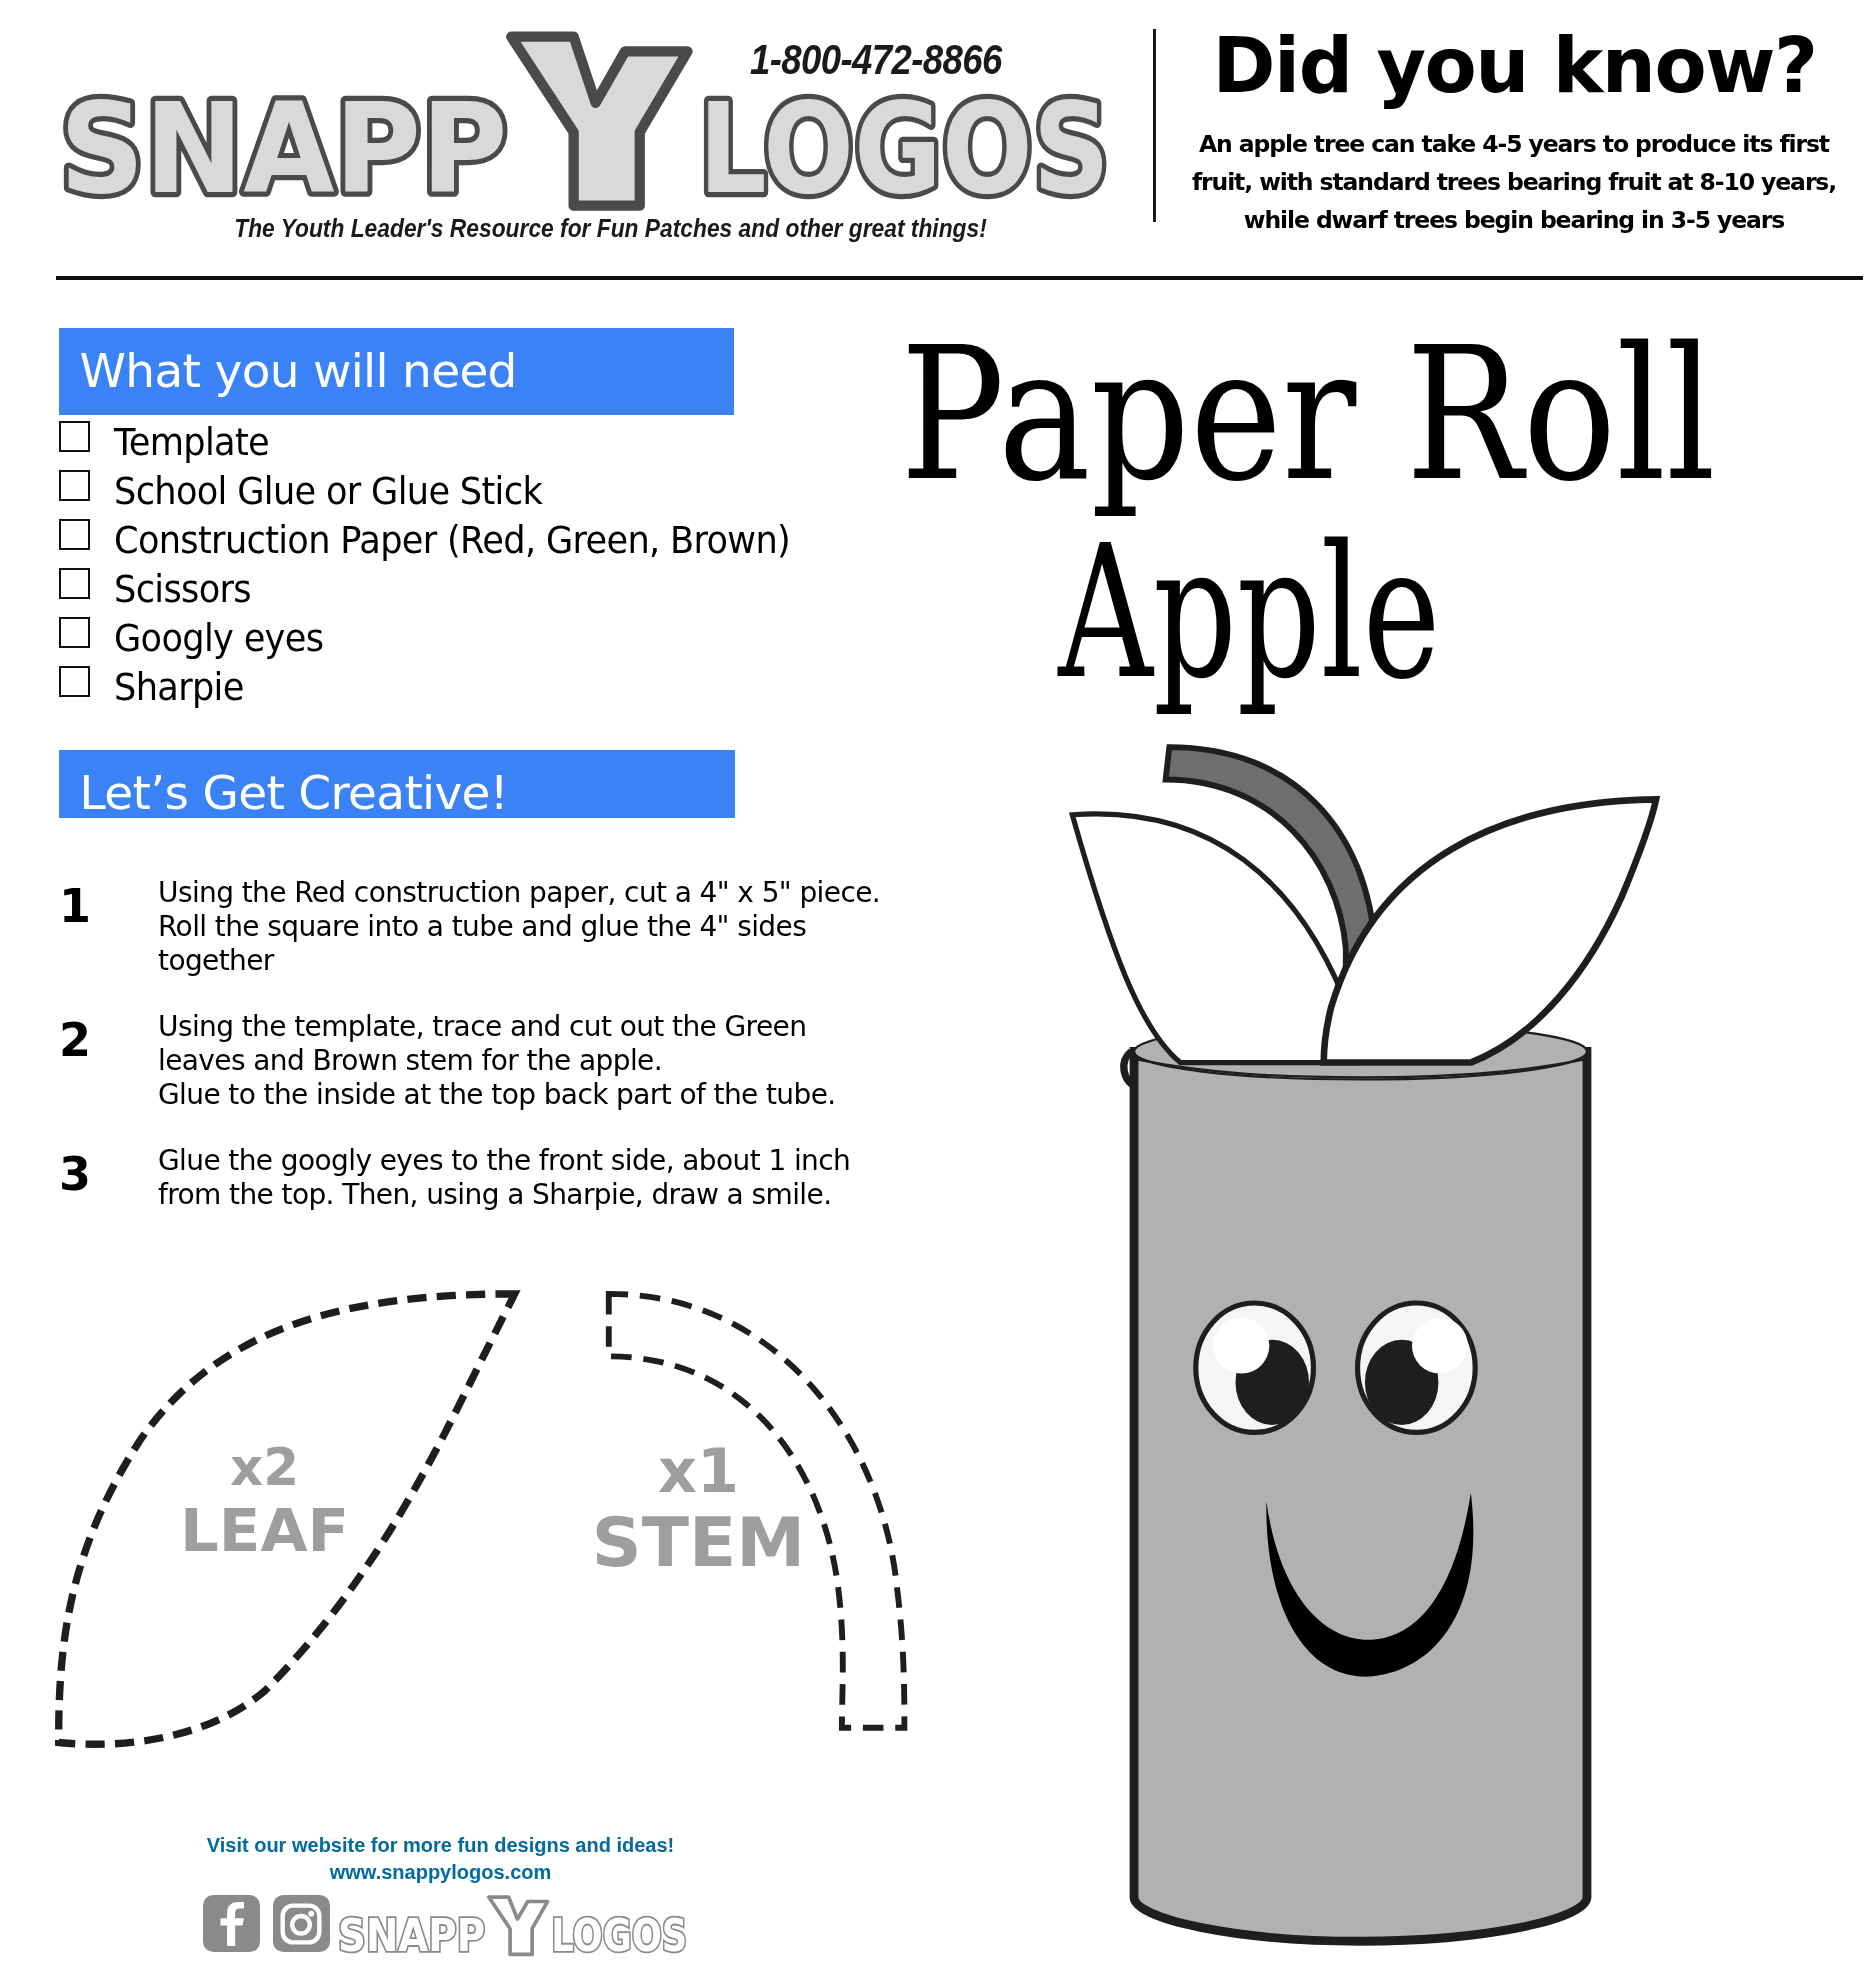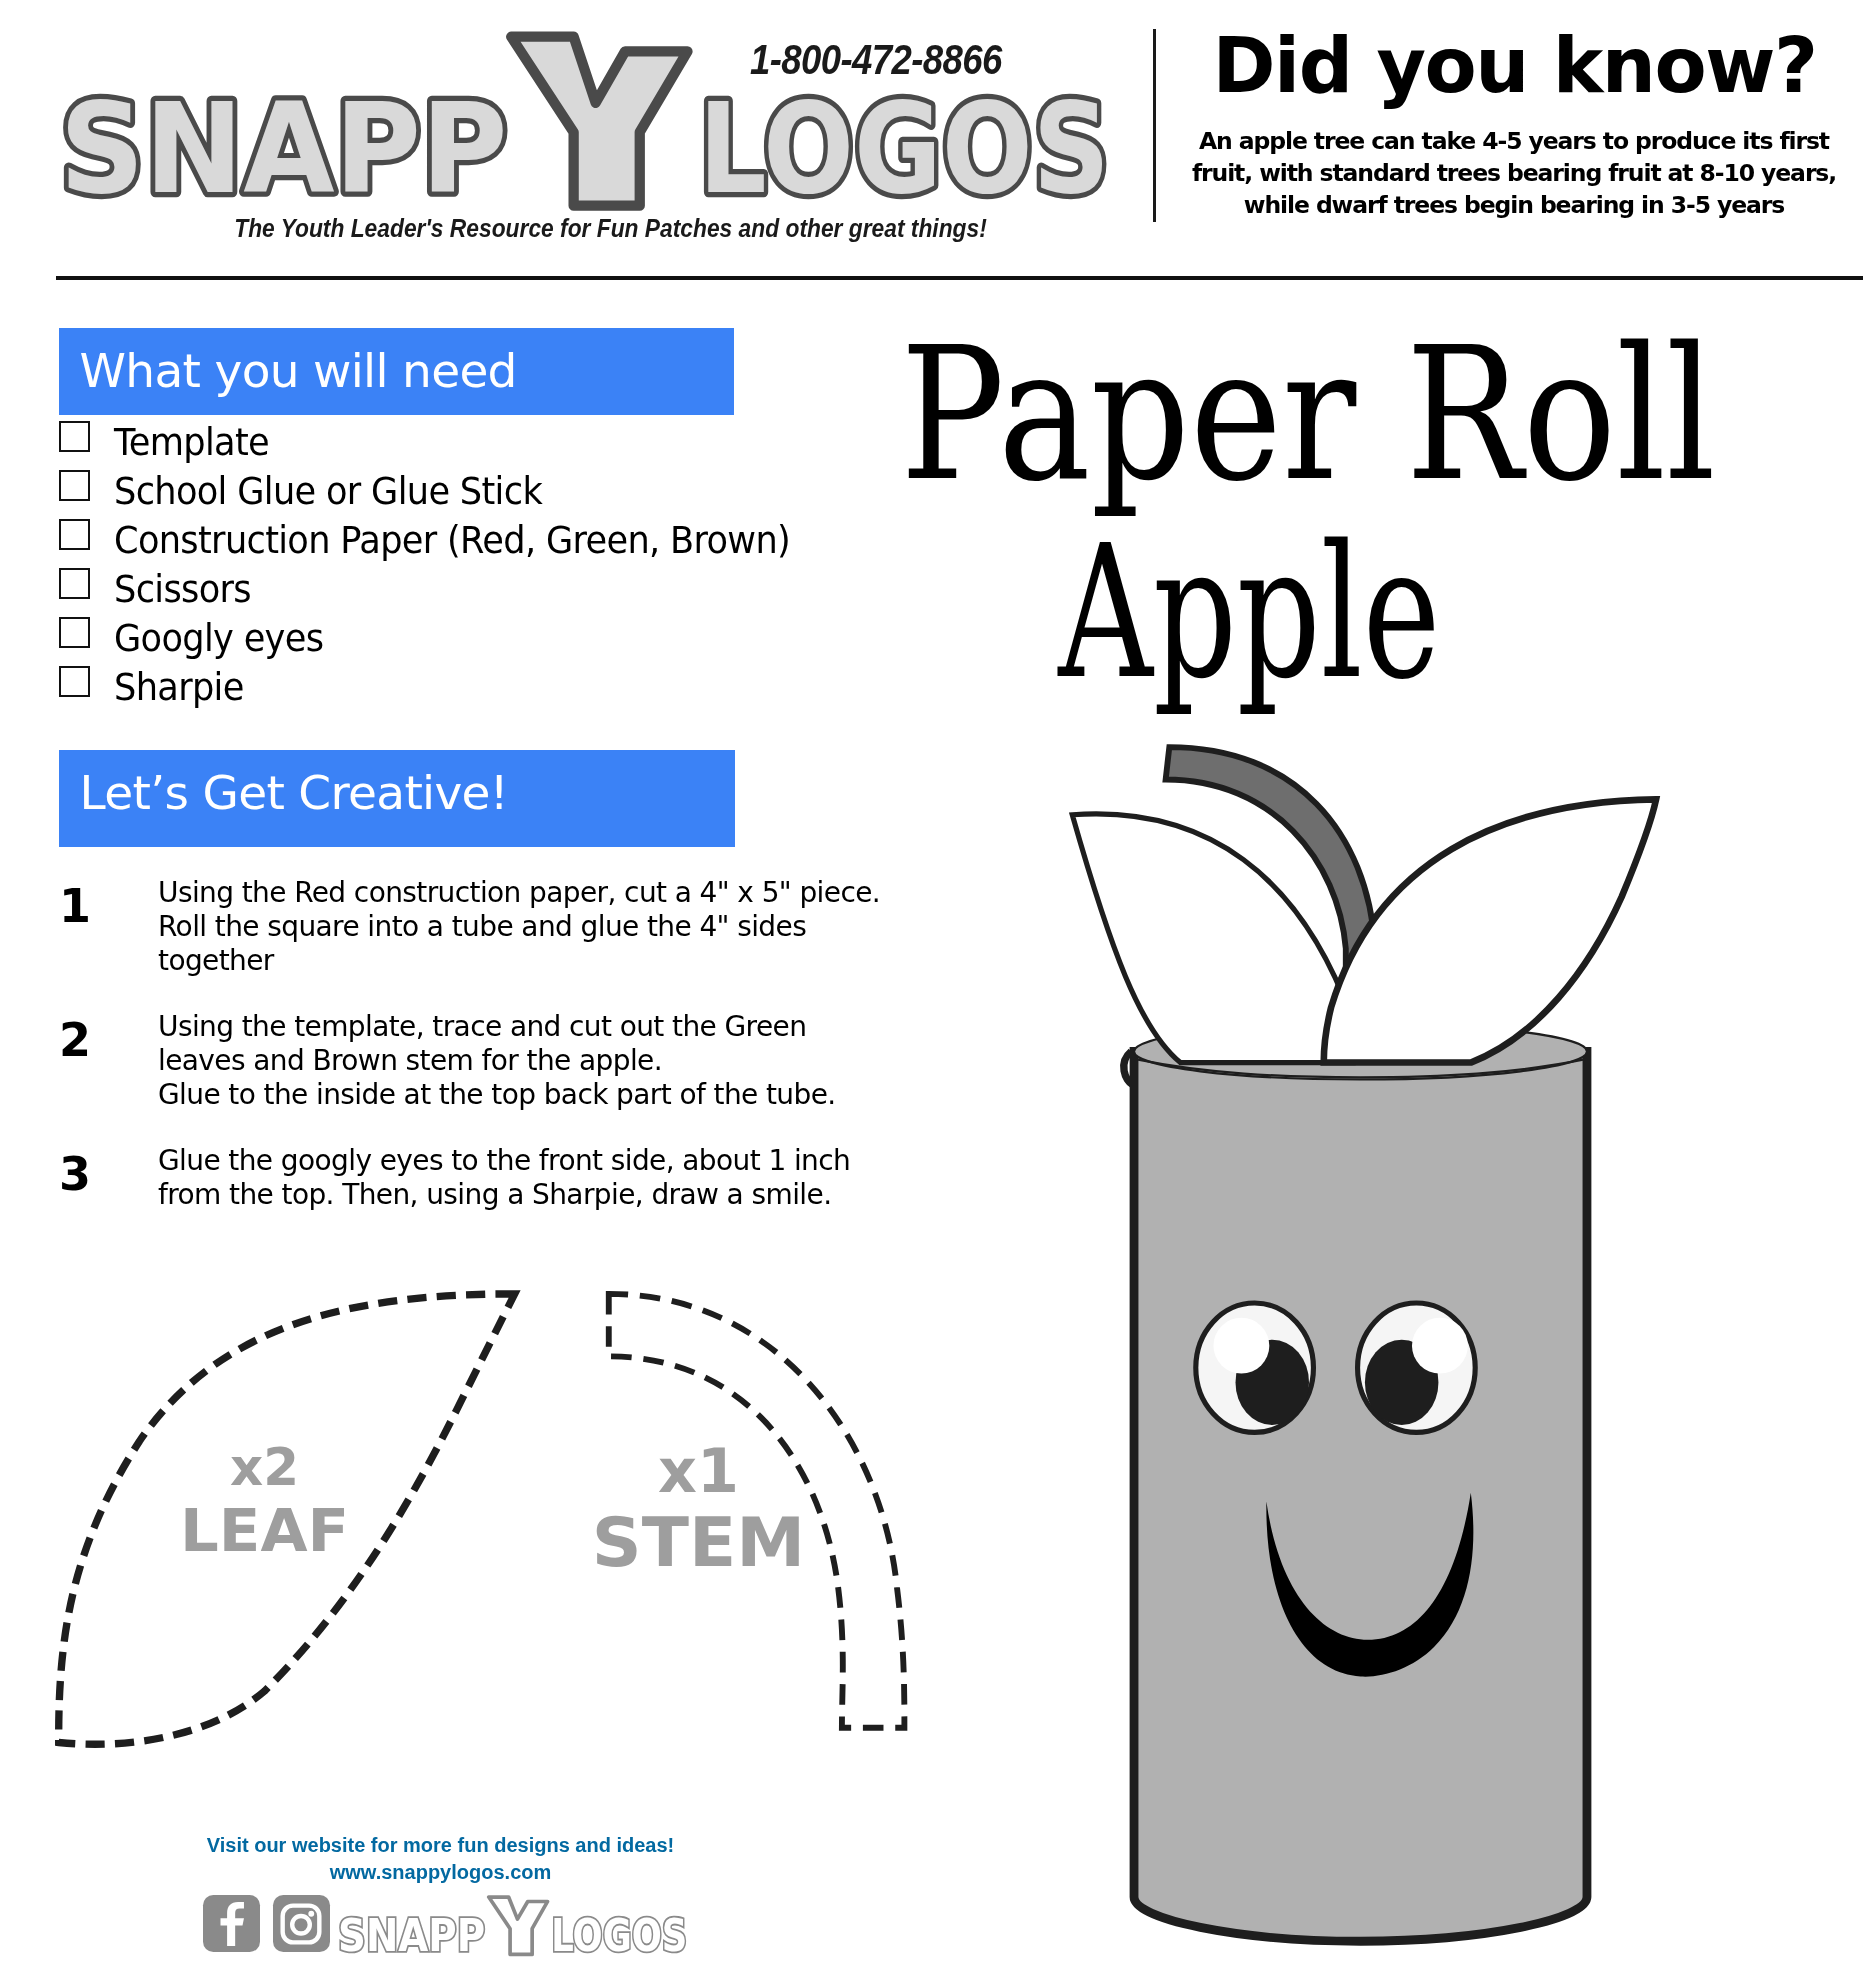--- a/index.html
+++ b/index.html
@@ -4,26 +4,26 @@
 <style>
   html,body{margin:0;padding:0;background:#fff;}
   body{width:1875px;height:1985px;position:relative;overflow:hidden;font-family:"DejaVu Sans",sans-serif;color:#000;}
   .abs{position:absolute;}
   
   .logo-svg{left:59px;top:22px;width:1066px;height:191px;}
   .phone{left:750px;top:35px;font-family:"Liberation Sans",sans-serif;font-weight:bold;font-style:italic;font-size:43px;color:#1a1a1a;letter-spacing:-0.7px;transform:scaleX(0.85);transform-origin:left top;}
   .tagline{left:59px;top:213px;width:1103px;text-align:center;font-family:"Liberation Sans",sans-serif;font-weight:bold;font-style:italic;font-size:26.5px;color:#1a1a1a;transform:scaleX(0.86);transform-origin:center top;}
   .vdivider{left:1153px;top:29px;width:2.9px;height:193px;background:#1a1a1a;}
   .dyk-title{left:1169px;top:20.6px;width:691px;text-align:center;font-family:"DejaVu Sans",sans-serif;font-weight:bold;font-size:76px;letter-spacing:-1.5px;}
-  .dyk-body{left:1176px;top:125px;width:676px;text-align:center;font-family:"DejaVu Sans",sans-serif;font-weight:bold;font-size:23.5px;line-height:32px;letter-spacing:-1.1px;}
+  .dyk-body{left:1176px;top:125px;width:676px;text-align:center;font-family:"DejaVu Sans",sans-serif;font-weight:bold;font-size:23.5px;line-height:38px;letter-spacing:-1.1px;}
   .hrule{left:56px;top:276px;width:1807px;height:4.4px;background:#111;}
   
   .sec-head{background:#3b82f6;color:#fff;font-family:"DejaVu Sans",sans-serif;font-size:47px;line-height:85px;padding-left:20.6px;box-sizing:border-box;letter-spacing:-0.7px;}
   .sec1{left:59px;top:328px;width:675px;height:87px;}
-  .sec2{left:59px;top:750px;width:676px;height:97px;}
+  .sec2{left:59px;top:750px;width:676px;height:68px;}
   
   .checklist{left:59px;top:421px;}
   .check-item{display:flex;height:49px;}
   .checkbox{width:31px;height:31px;border:2.2px solid #111;box-sizing:border-box;margin-right:23.5px;cursor:pointer;}
   .check-label{font-family:"DejaVu Sans",sans-serif;font-size:37px;letter-spacing:-0.7px;transform:scaleX(0.95);transform-origin:left center;white-space:nowrap;}
   
   .step{left:59px;display:flex;}
   .step-num{width:51px;font-family:"DejaVu Sans",sans-serif;font-weight:bold;font-size:46px;line-height:46px;padding-top:7.4px;}
   .step-text{font-family:"DejaVu Sans",sans-serif;font-size:28px;line-height:34px;letter-spacing:-0.6px;white-space:pre-line;margin-left:48px;}
   .step1{top:876px;}

